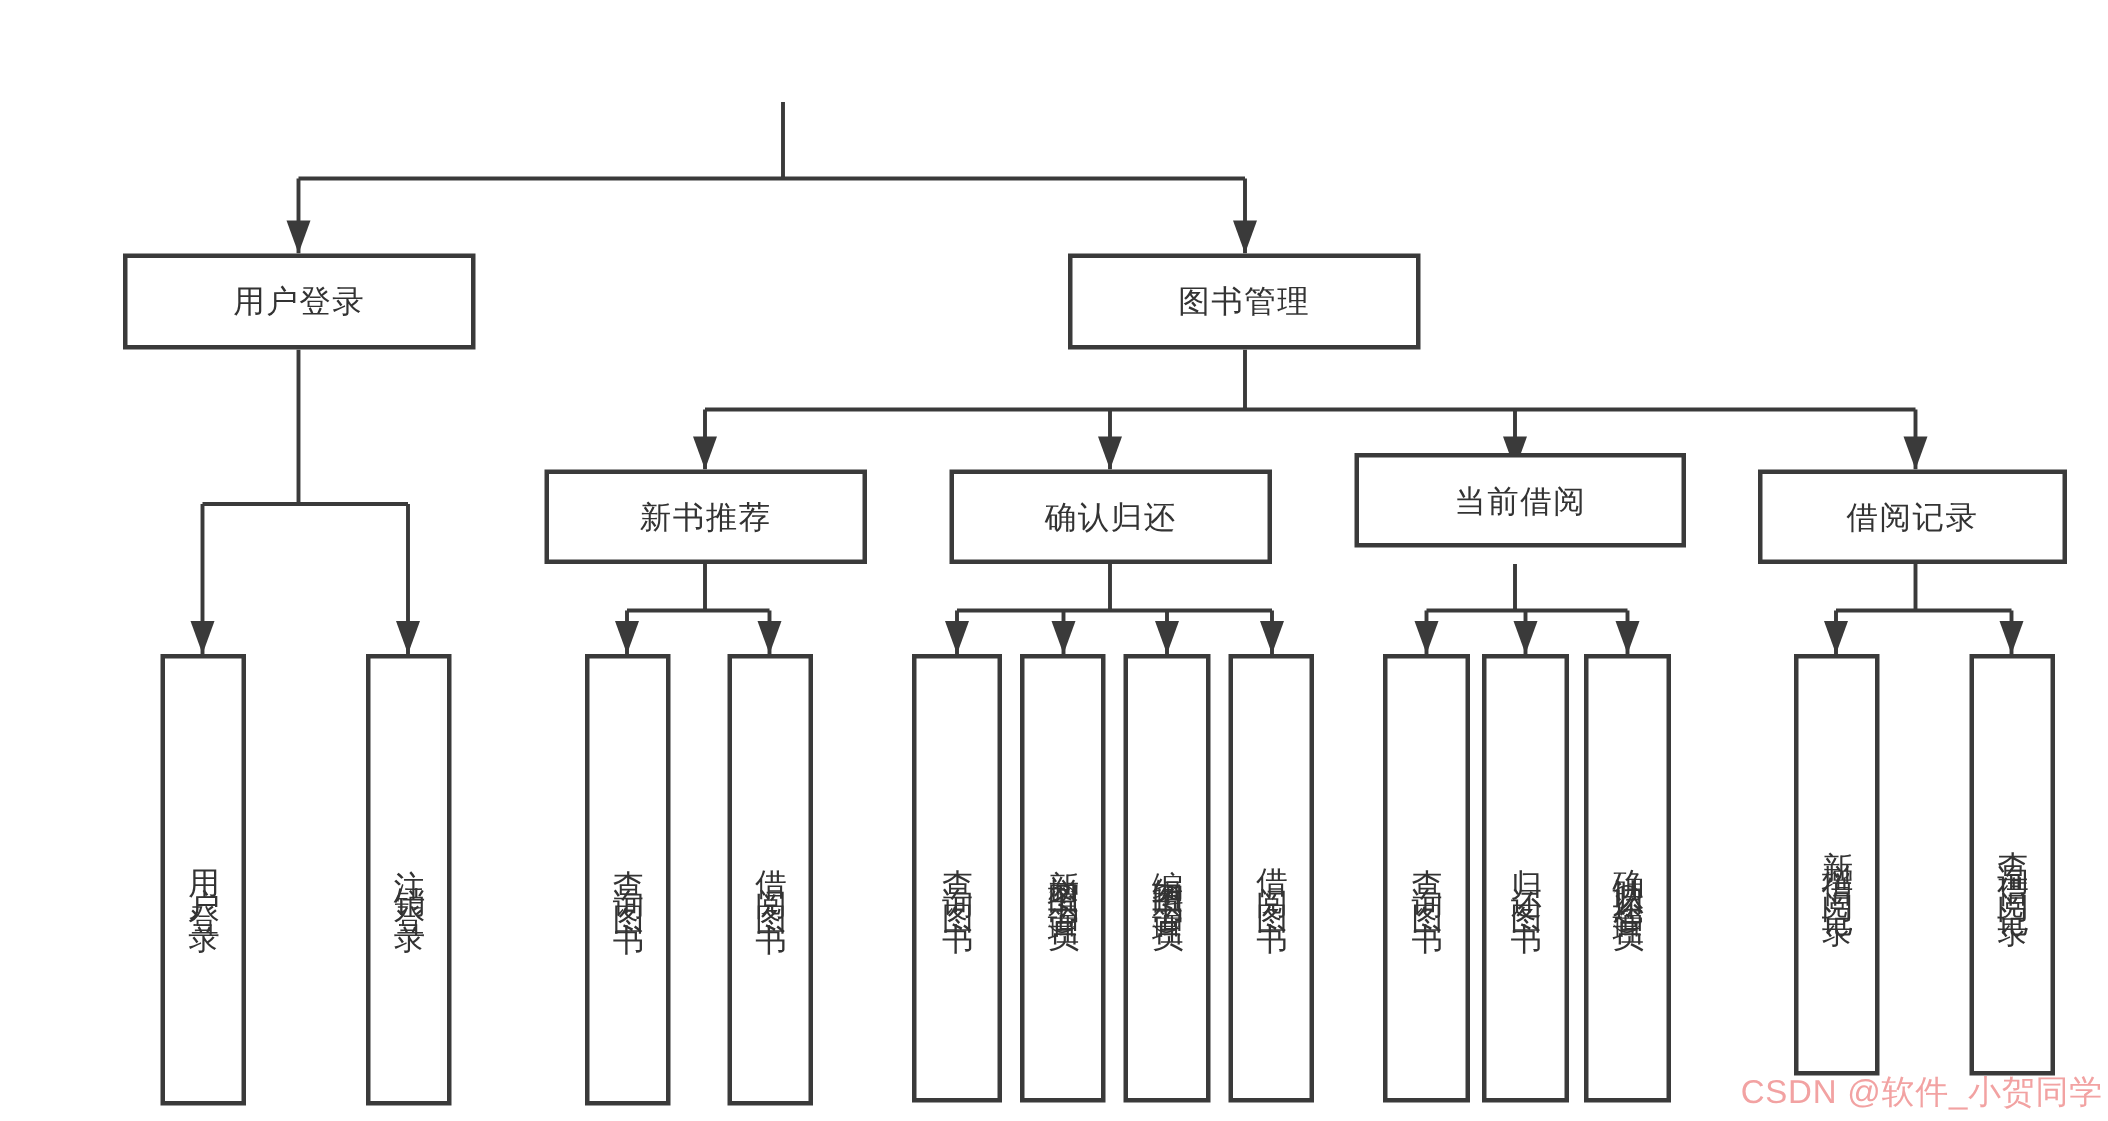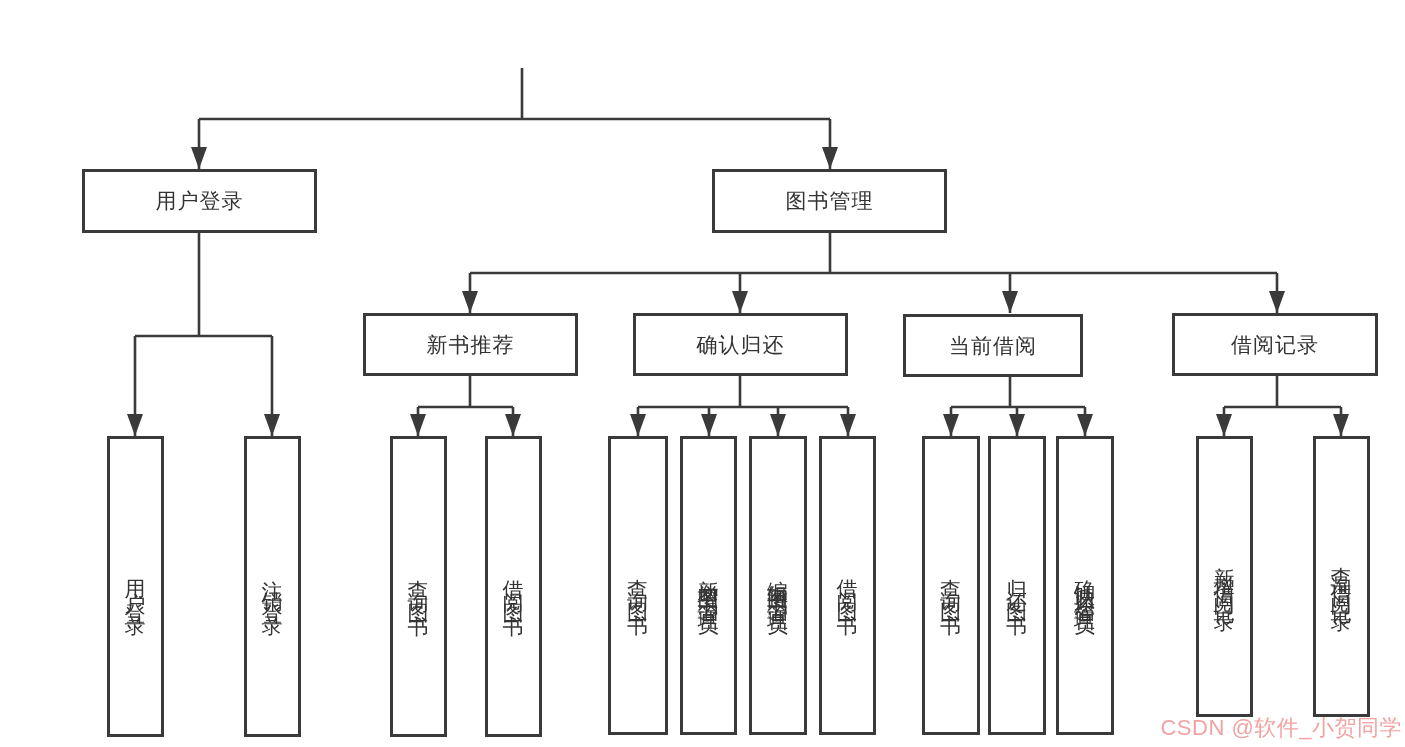--- a/index.html
+++ b/index.html
@@ -102,21 +102,21 @@
   <div class="node hbox" style="left:712px; top:169px; width:235px; height:64px;">
     <span>图书管理</span>
   </div>
 
   <div class="node hbox" style="left:363px; top:313px; width:215px; height:63px;justify-content:center;">
     <span>新书推荐</span>
   </div>
   <div class="node hbox" style="left:633px; top:313px; width:215px; height:63px;">
     <span>确认归还</span>
   </div>
-  <div class="node hbox" style="left:903px; top:314px; width:180px; height:63px;text-align:center;">
+  <div class="node hbox" style="left:903px; top:302px; width:221px; height:63px;text-align:center;">
     <span>当前借阅</span>
   </div>
   <div class="node hbox" style="left:1172px; top:313px; width:206px; height:63px;">
     <span>借阅记录</span>
   </div>
 
   <div class="node vbox" style="left:107px; top:436px; width:57px; height:301px;">
     <span class="vtext ls4">用户登录</span>
   </div>
   <div class="node vbox" style="left:244px; top:436px; width:57px; height:301px;">

